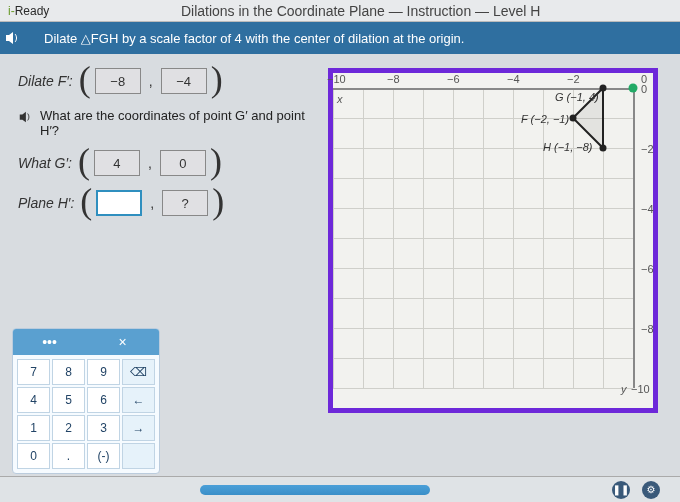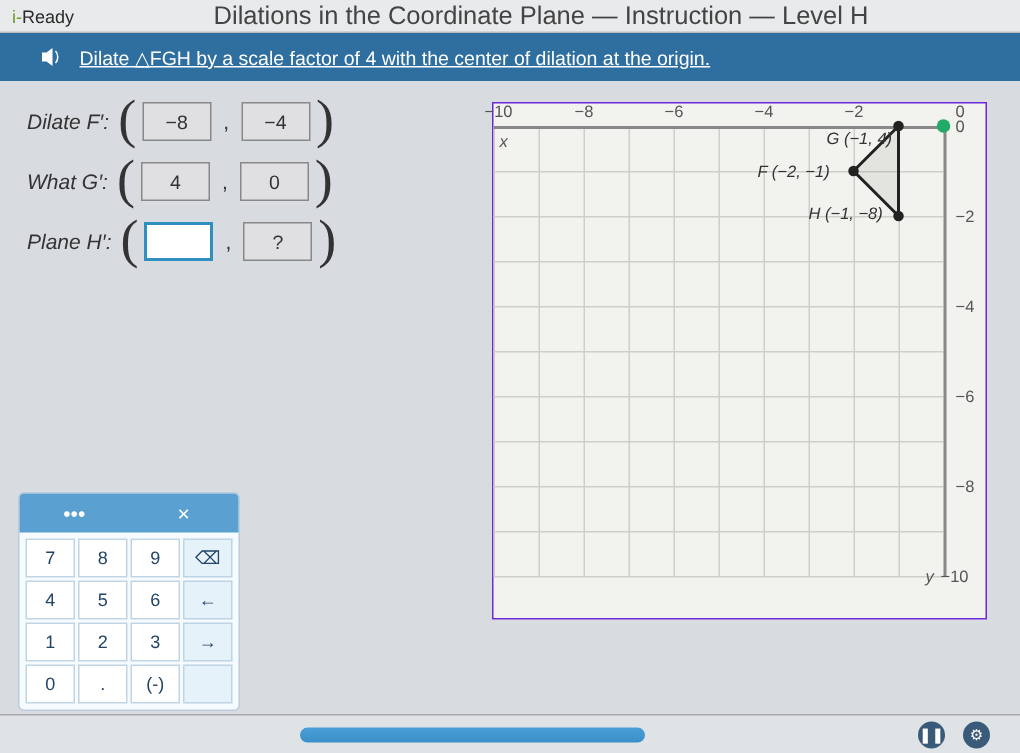--- a/index.html
+++ b/index.html
@@ -15,30 +15,29 @@
     height: 22px;
     background: #e8eaec;
     display: flex;
     align-items: center;
     padding: 0 8px;
     font-size: 12px;
     border-bottom: 1px solid #bbb;
   }
   .logo { font-weight: normal; color: #2a2a2a; }
   .logo .green { color: #6a9a2a; }
-  .lesson-title { flex: 1; text-align: center; color: #444; font-size: 17px; }
+  .lesson-title { flex: 1; text-align: center; color: #444; font-size: 14px; }
   .instruction-bar {
     background: #2f6fa0;
     color: #fff;
-    padding: 8px 26px;
+    padding: 8px 4px;
     font-size: 13px;
     display: flex;
     align-items: center;
-    gap: 11px;
-    text-decoration: underline;
+    gap: 24px;
   }
   .speaker {
     width: 16px; height: 16px; display: inline-block;
     color: #fff;
   }
   .content {
     display: flex;
     padding: 14px 10px 0 18px;
     gap: 10px;
   }
@@ -112,21 +111,21 @@
     font-size: 12px;
     color: #246;
     display: flex;
     align-items: center;
     justify-content: center;
     cursor: pointer;
   }
   .key.util { background: #e6f2fa; }
   .graph {
     background: #f2f2ef;
-    border: 1px solid #6d28d9;
+    border: 5px solid #6d28d9;
     position: relative;
     width: 330px;
     height: 345px;
   }
   .grid-line { position: absolute; background: #cfcfca; }
   .axis { position: absolute; background: #888; }
   .tick-label { position: absolute; font-size: 11px; color: #555; }
   .pt-label { position: absolute; font-size: 11px; font-style: italic; color: #333; white-space: nowrap; }
   .triangle { position: absolute; }
   .dot { position: absolute; width: 7px; height: 7px; background: #222; border-radius: 50%; transform: translate(-50%, -50%); }
@@ -173,20 +172,29 @@
 
     <div class="point-row">
       <span class="point-label">Dilate F′:</span>
       <span class="paren">(</span>
       <span class="input-box">−8</span>
       <span class="comma">,</span>
       <span class="input-box">−4</span>
       <span class="paren">)</span>
     </div>
 
+    <div class="question">
+      <span class="speaker-sm">
+        <svg viewBox="0 0 16 16" width="14" height="14">
+            <path fill="#333" d="M2 5h3l4-3v12l-4-3H2z"></path>
+            <path stroke="#333" fill="none" d="M11 4c2 2 2 6 0 8"></path>
+          </svg>
+      </span>
+      <span>What are the coordinates of point G′ and point H′?</span>
+    </div>
 
     <div class="point-row">
       <span class="point-label">What G′:</span>
       <span class="paren">(</span>
       <span class="input-box">4</span>
       <span class="comma">,</span>
       <span class="input-box">0</span>
       <span class="paren">)</span>
     </div>
 
@@ -247,21 +255,21 @@
       <div class="tick-label" style="left:288px;top:310px;font-style:italic">y</div>
 
       <div class="origin-dot" style="left:300px;top:15px"></div>
 
       <svg class="triangle" width="330" height="345" style="left:0;top:0">
         <polygon points="240,45 270,15 270,75" fill="rgba(0,0,0,0.06)" stroke="#222" stroke-width="2"></polygon>
       </svg>
       <div class="dot" style="left:240px;top:45px"></div>
       <div class="dot" style="left:270px;top:15px"></div>
       <div class="dot" style="left:270px;top:75px"></div>
-      <div class="pt-label" style="left:176px;top:40px">F (−2, −1)</div>
+      <div class="pt-label" style="left:188px;top:40px">F (−2, −1)</div>
       <div class="pt-label" style="left:222px;top:18px">G (−1, 4)</div>
       <div class="pt-label" style="left:210px;top:68px">H (−1, −8)</div>
     </div>
   </div>
 </div>
 
 <div class="keypad">
   <div class="keypad-top">
     <div>•••</div>
     <div>×</div>

